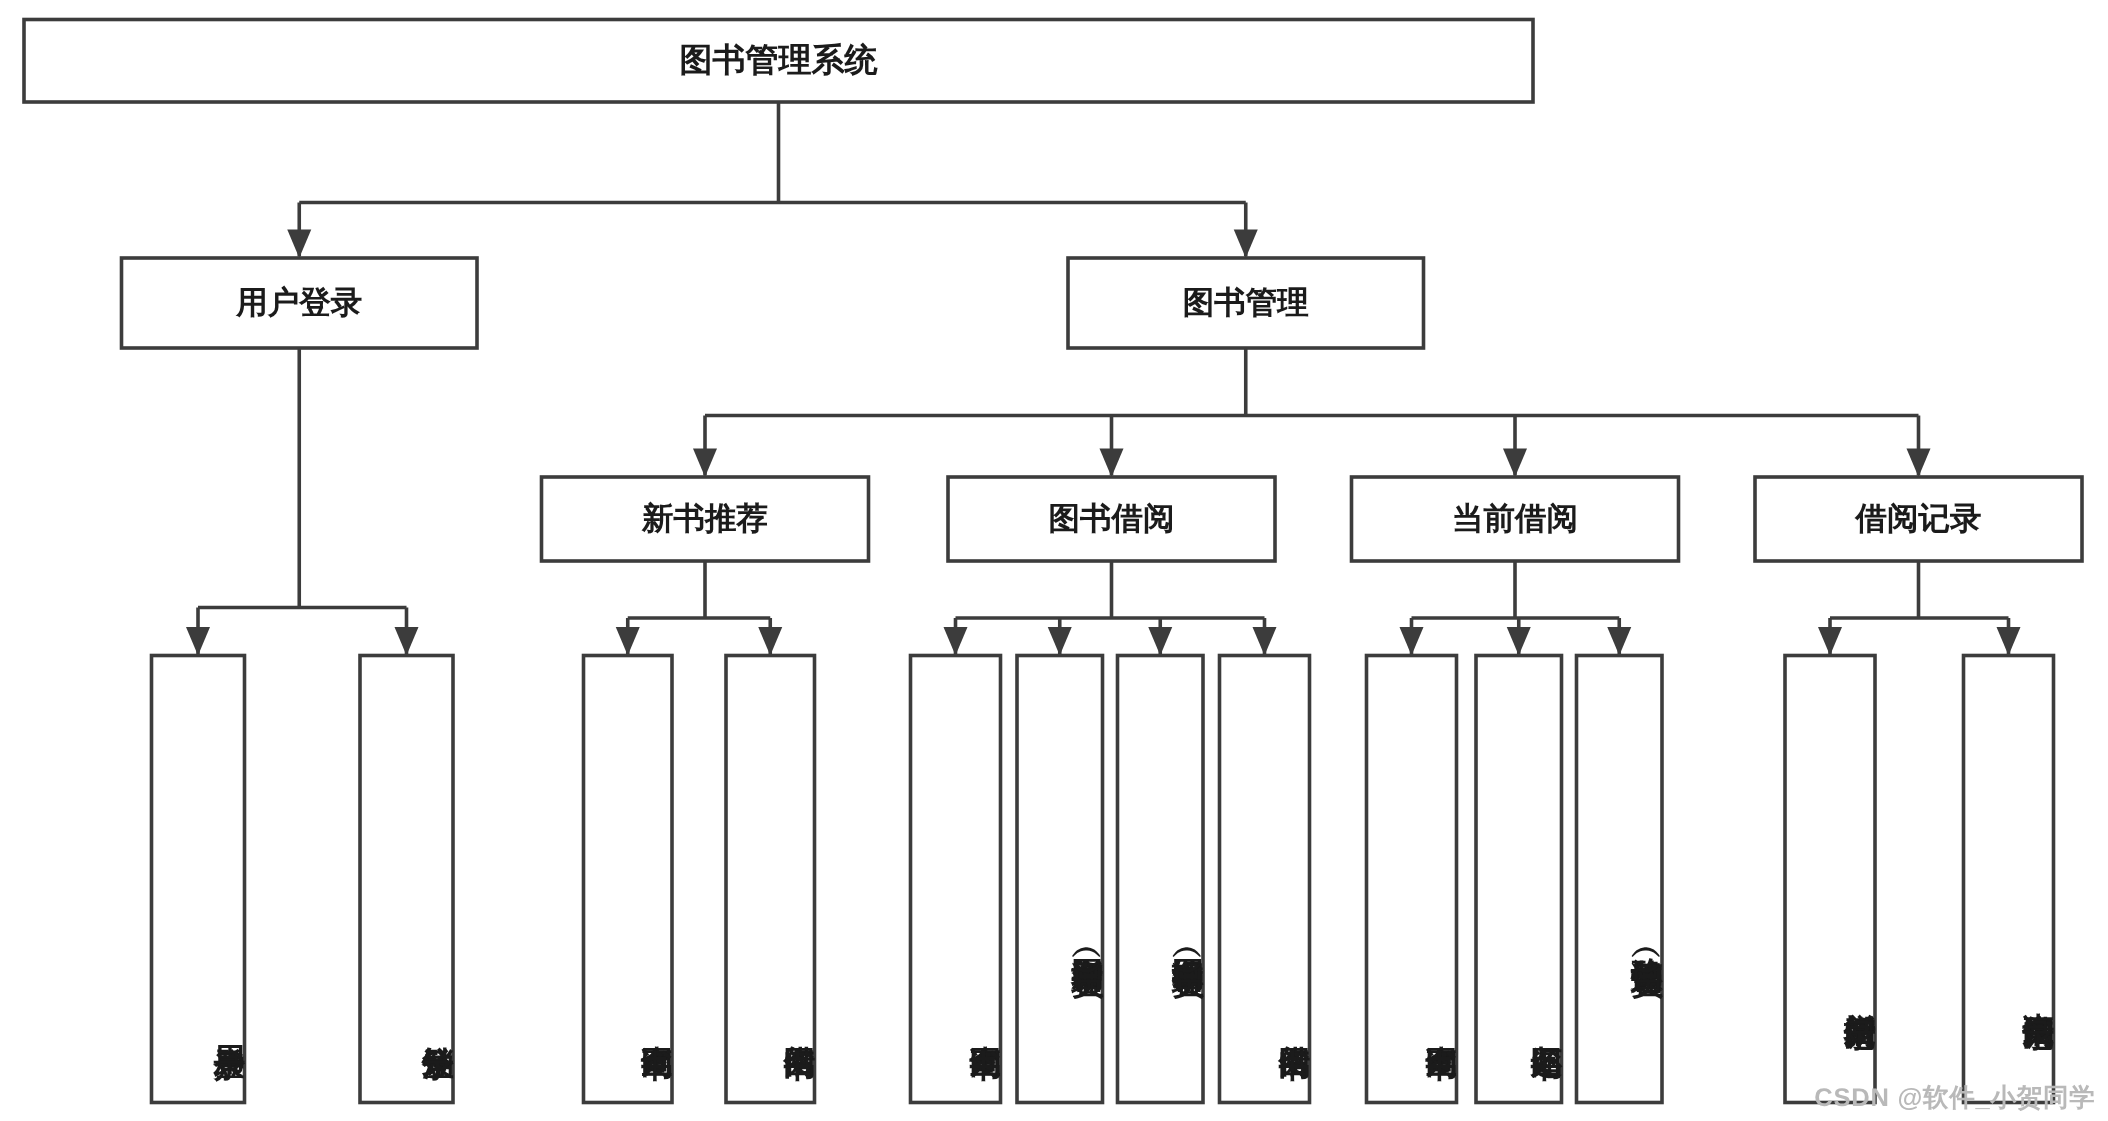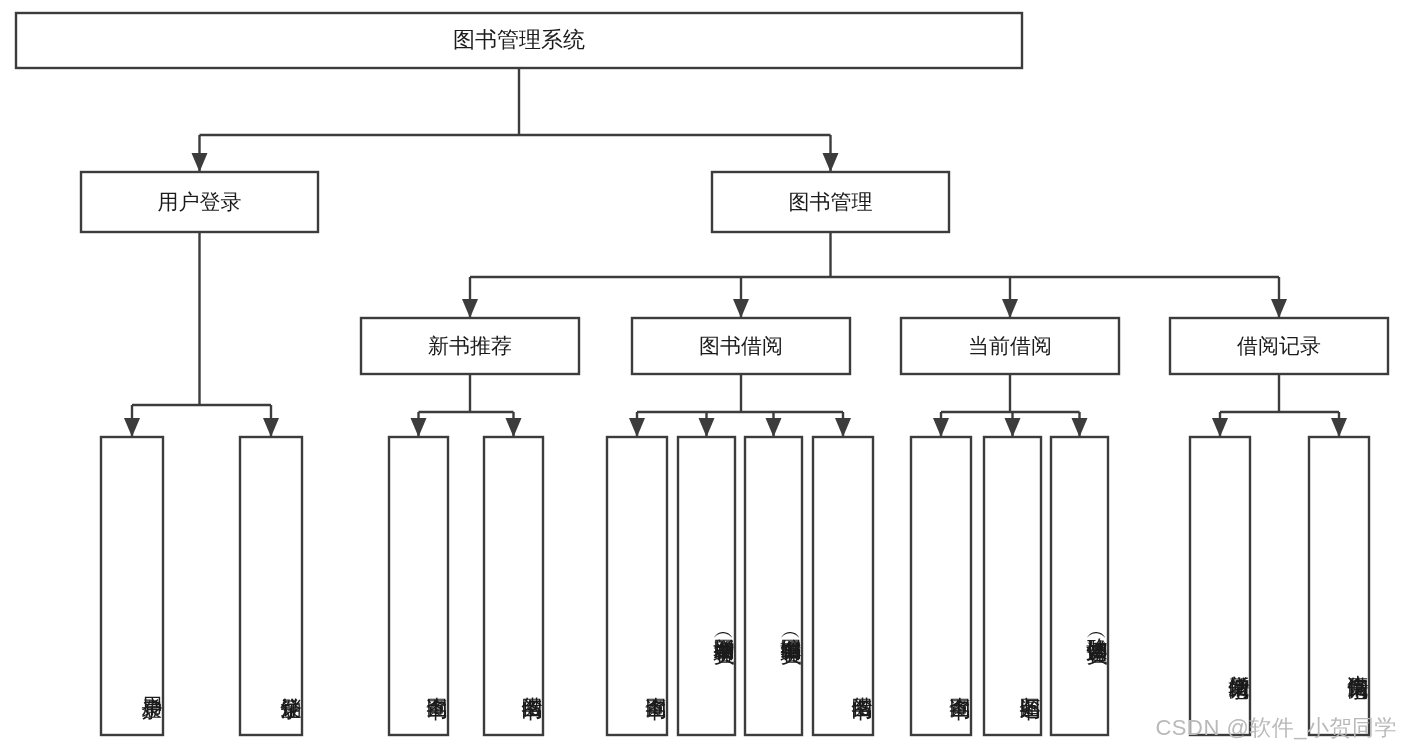--- a/index.html
+++ b/index.html
@@ -13,20 +13,21 @@
     font-family: "Liberation Sans", "DejaVu Sans", sans-serif;
     overflow: hidden;
     position: relative;
   }
   #diagram-root {
     position: absolute;
     left: 0;
     top: 0;
     width: 1405px;
     height: 747px;
+    font-weight: bold;
   }
   .node-box {
     fill: #ffffff;
     stroke: #3c3c3c;
     stroke-width: 2.4;
   }
   .conn {
     stroke: #3c3c3c;
     stroke-width: 2.4;
     fill: none;
@@ -64,21 +65,21 @@
     display: flex;
     align-items: flex-start;
     justify-content: center;
     pointer-events: none;
   }
   .watermark {
     position: absolute;
     right: 8px;
     bottom: 4px;
     font-family: "Liberation Sans", "DejaVu Sans", sans-serif;
-    font-size: 22px;
+    font-size: 17px;
     color: #b9b9b9;
     white-space: nowrap;
     letter-spacing: 0.5px;
   }
 </style>
 </head>
 <body>
 
 <div id="diagram-root">
 

